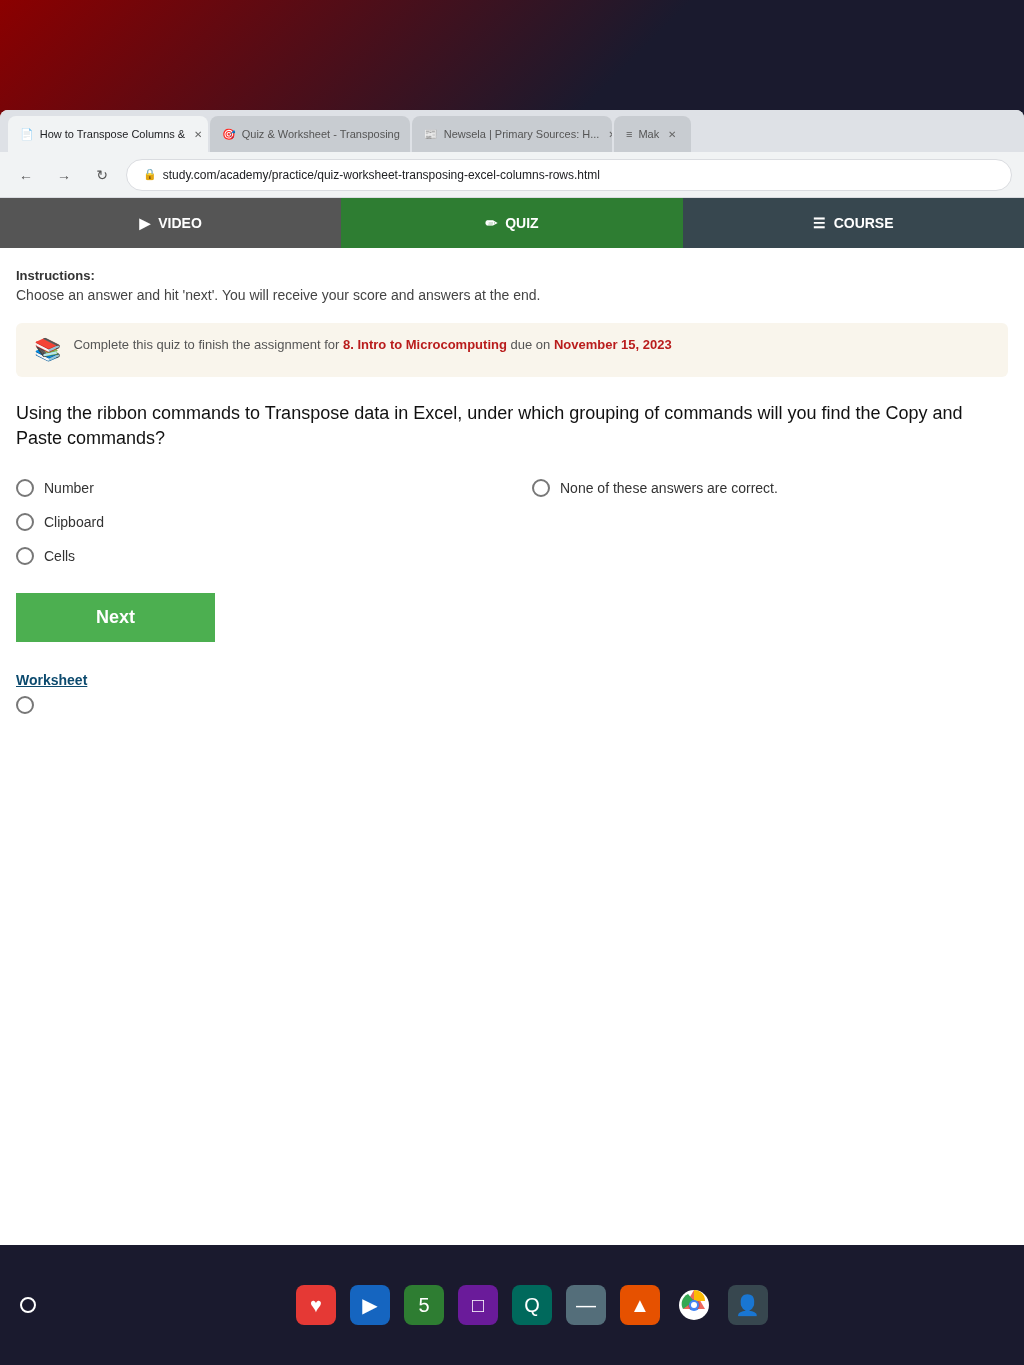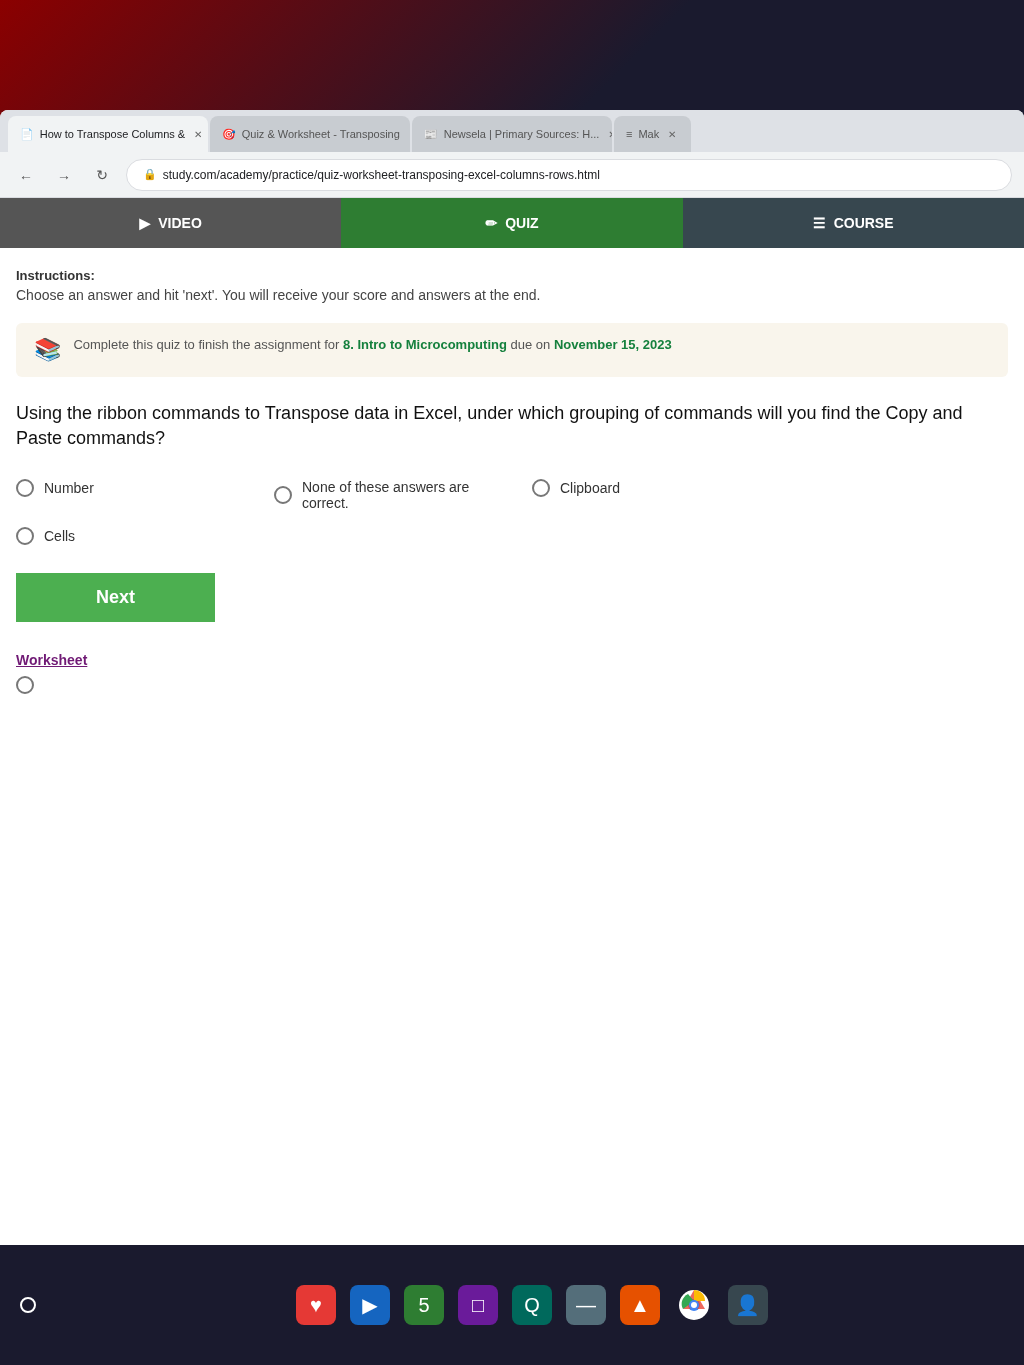--- a/index.html
+++ b/index.html
@@ -188,35 +188,35 @@
       color: #555;
     }
 
     .assignment-icon {
       font-size: 22px;
       color: #8b6914;
       flex-shrink: 0;
     }
 
     .assignment-notice strong {
-      color: #15803d;
+      color: #b91c1c;
       text-align: center;
     }
 
     .question-text {
       font-size: 18px;
       font-weight: normal;
       color: #111;
       margin-bottom: 28px;
       line-height: 1.4;
     }
 
     .options-grid {
       display: grid;
-      grid-template-columns: 1fr 1fr 1fr 1fr;
+      grid-template-columns: 1fr 1fr;
       gap: 16px 40px;
       margin-bottom: 28px;
     }
 
     .option {
       display: flex;
       align-items: center;
       gap: 10px;
       font-size: 14px;
       color: #333;
@@ -243,21 +243,21 @@
       font-size: 18px;
       font-weight: bold;
       cursor: pointer;
       display: block;
       margin-bottom: 30px;
     }
 
     .worksheet-label {
       font-size: 14px;
       font-weight: bold;
-      color: #701a75;
+      color: #0c4a6e;
       text-decoration: underline;
       cursor: pointer;
     }
 
     
     .taskbar {
       position: absolute;
       bottom: 0;
       left: 0;
       width: 100%;

